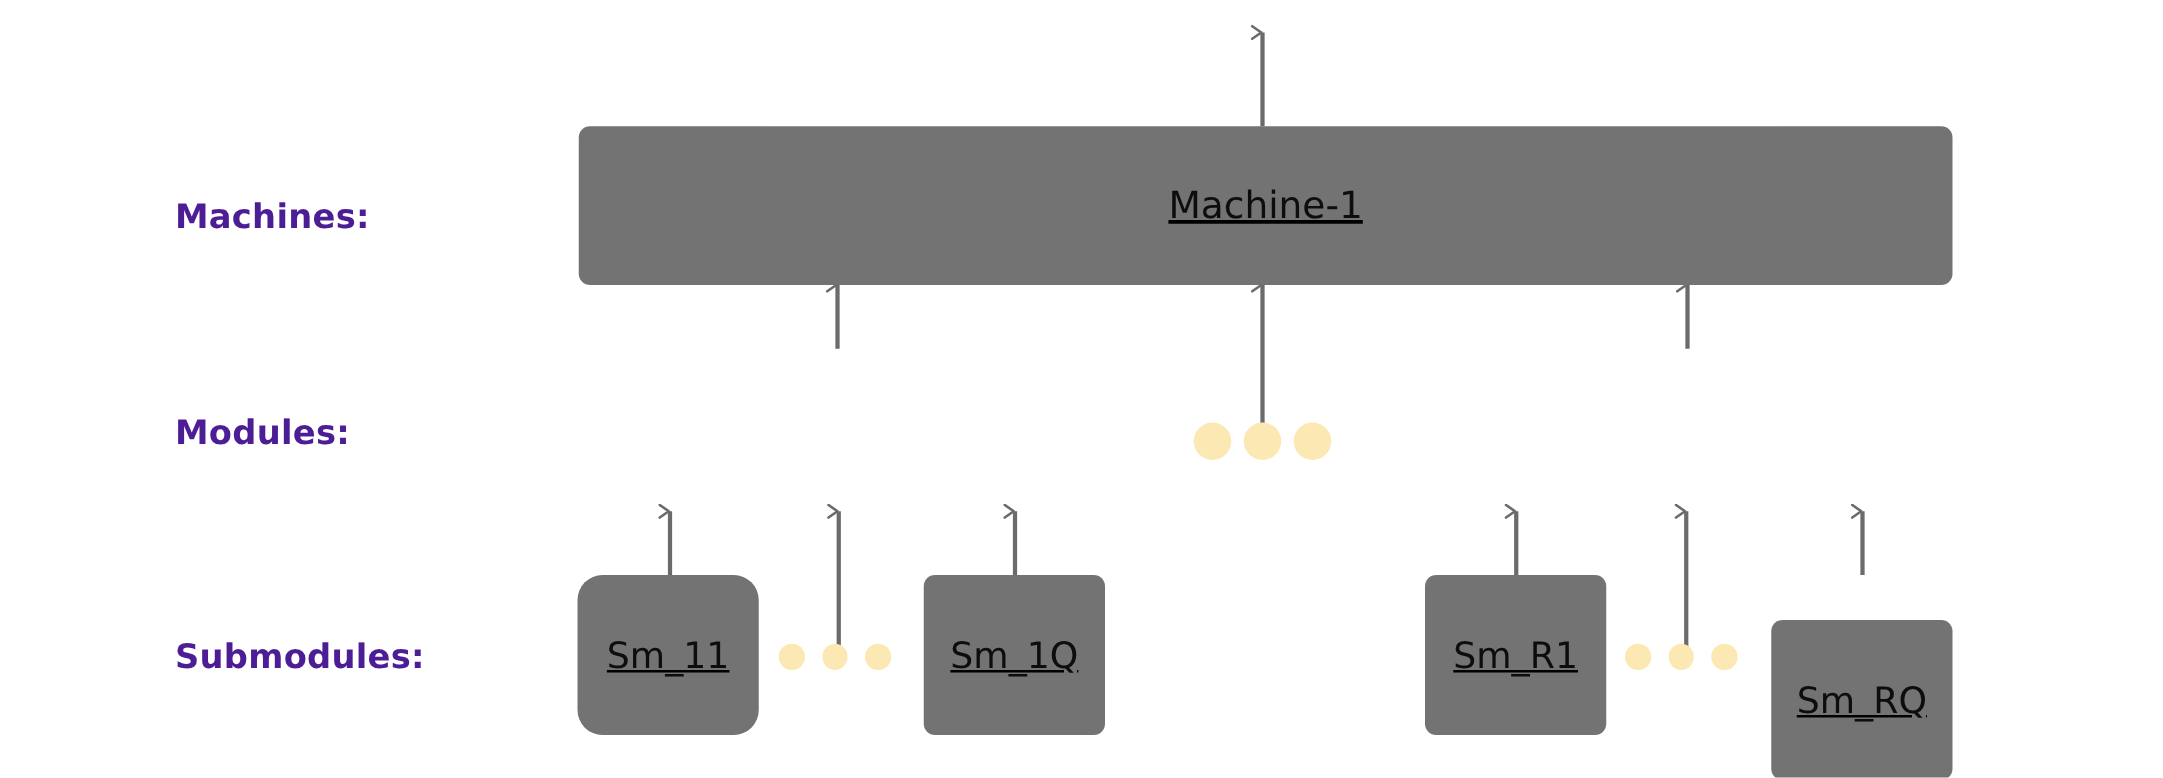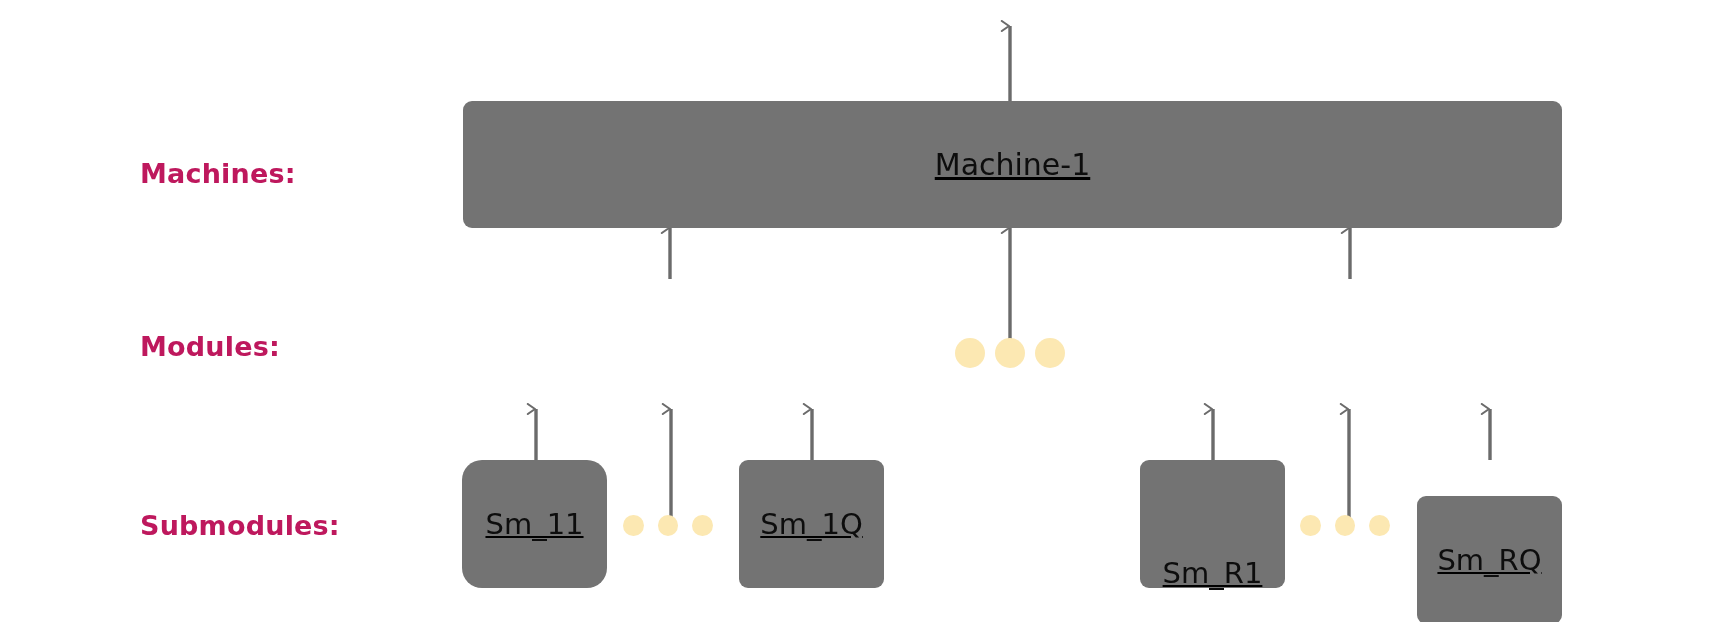--- a/index.html
+++ b/index.html
@@ -19,21 +19,21 @@
     width: 1730px;
     height: 622px;
     background: #ffffff;
   }
   
   .row-label {
     position: absolute;
     font-family: "DejaVu Sans", "Liberation Sans", sans-serif;
     font-weight: bold;
     font-size: 27px;
-    color: #be185d;
+    color: #4c1d95;
     letter-spacing: 0.2px;
     white-space: nowrap;
     line-height: 1;
   }
   #label-machines   { left: 140px; top: 160px; }
   #label-modules    { left: 140px; top: 333px; }
   #label-submodules { left: 140px; top: 512px; }
 
   
   .node {
@@ -59,21 +59,21 @@
   
   #node-machine-1 { left: 463px; top: 101px; width: 1099px; height: 127px; }
 
   
   #node-module-1  { left: 463px; top: 279px; width: 420px; height: 130px; }
   #node-module-r  { left: 1140px; top: 279px; width: 422px; height: 130px; }
 
   
   #node-sm-11 { left: 462px;  top: 460px; width: 145px; height: 128px; border-radius: 20px; }
   #node-sm-1q { left: 739px;  top: 460px; width: 145px; height: 128px; }
-  #node-sm-r1 { left: 1140px; top: 460px; width: 145px; height: 128px; align-items: flex-end; }
+  #node-sm-r1 { left: 1140px; top: 460px; width: 145px; height: 128px; }
   #node-sm-rq { left: 1417px; top: 460px; width: 145px; height: 128px; margin-top: 36px; }
 
   
   .dots {
     position: absolute;
     display: flex;
     align-items: center;
   }
   .dots .dot {
     background: #fce8b2;

